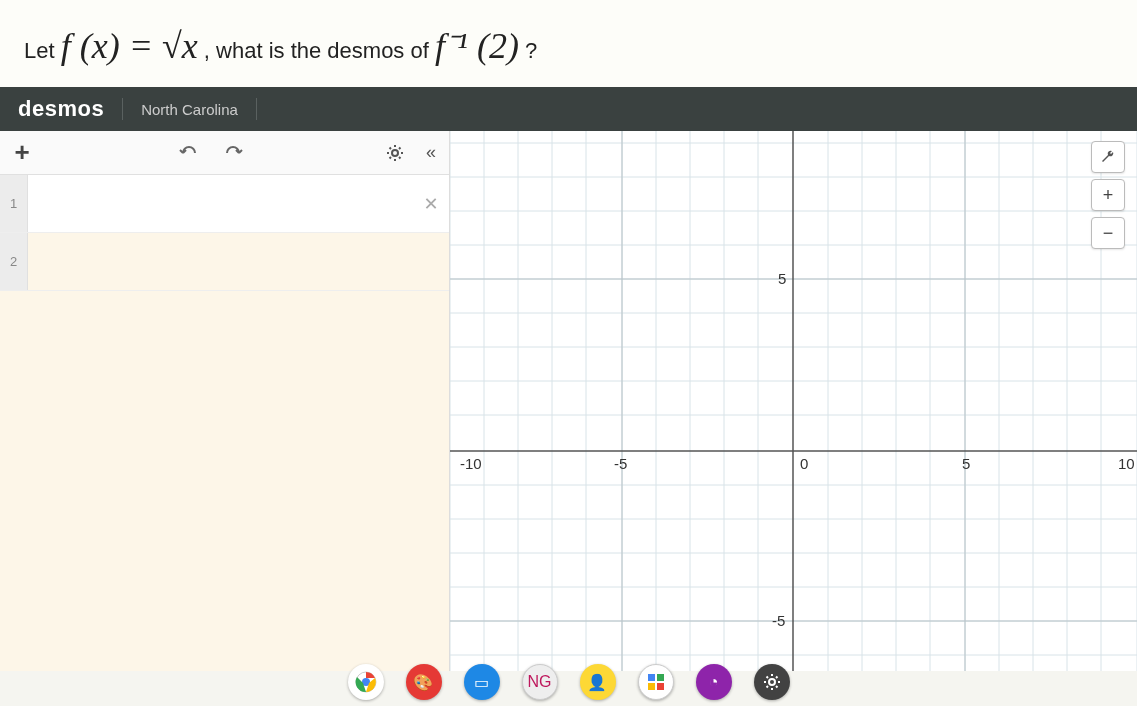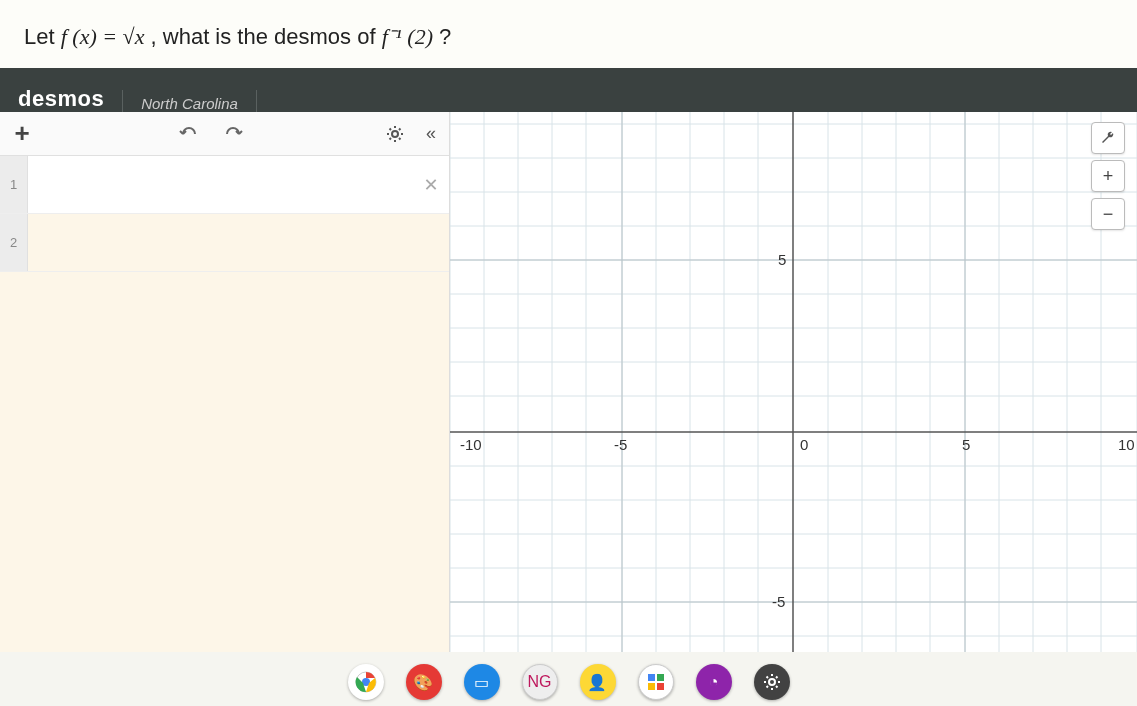--- a/index.html
+++ b/index.html
@@ -1,22 +1,22 @@
 <!DOCTYPE html>
 <html><head>
 <meta charset="utf-8">
 <style>
   * { box-sizing: border-box; margin: 0; padding: 0; }
   body { font-family: Arial, sans-serif; background: #f5f5f0; width: 1137px; height: 706px; overflow: hidden; }
   .question-bar { background: #fdfdf9; padding: 20px 24px 18px 24px; font-size: 22px; color: #222; }
-  .question-bar .math { font-family: "Times New Roman", serif; font-style: italic; font-size: 22px; }
-  .top-bar { background: #3a4140; color: #d8d8d4; display: flex; align-items: flex-end; height: 44px; padding: 0 18px; }
+  .question-bar .math { font-family: "Times New Roman", serif; font-style: italic; font-size: 36px; }
+  .top-bar { background: #3a4140; color: #d8d8d4; display: flex; align-items: center; height: 44px; padding: 0 18px; }
   .logo { font-weight: bold; font-size: 22px; letter-spacing: 0.5px; color: #fff; }
   .divider-v { width: 1px; height: 22px; background: #5a6160; margin: 0 18px; }
-  .top-text { font-size: 15px; color: #ccc; font-style: italic; }
+  .top-text { font-size: 15px; color: #ccc; }
   .workspace { display: flex; height: 540px; background: #fff; }
   .left-panel { width: 450px; background: #fdf6e8; border-right: 1px solid #ddd; position: relative; }
   .tool-row { display: flex; align-items: center; height: 44px; background: #fafafa; border-bottom: 1px solid #e0e0e0; }
   .tool-btn { width: 44px; height: 40px; display: flex; align-items: center; justify-content: center; font-size: 20px; color: #444; cursor: pointer; }
   .tool-btn.plus { font-size: 26px; font-weight: bold; }
   .spacer-flex { flex: 1; }
   .gear-btn, .collapse-btn { width: 36px; height: 40px; display: flex; align-items: center; justify-content: center; font-size: 18px; color: #555; cursor: pointer; }
   .row-item { display: flex; align-items: center; height: 58px; border-bottom: 1px solid #eee; }
   .row-num-col { width: 28px; height: 100%; background: #ececec; border-right: 1px solid #e0e0e0; display: flex; align-items: center; justify-content: center; font-size: 13px; color: #888; }
   .row-content { flex: 1; height: 100%; background: #fdf6e8; }

